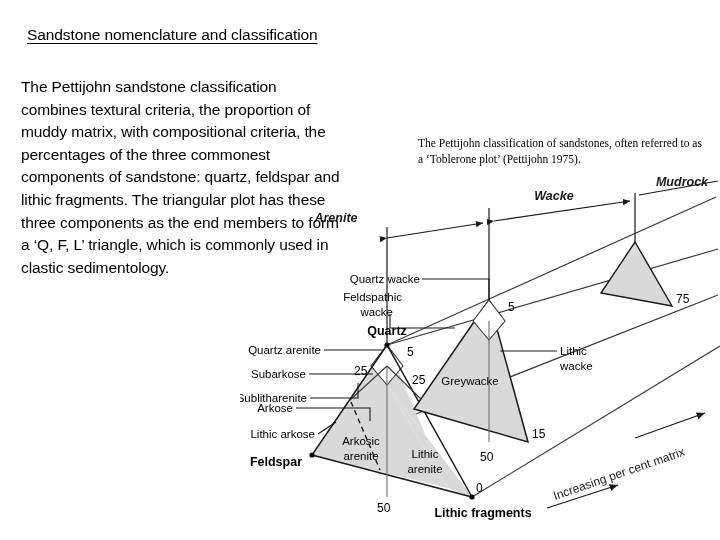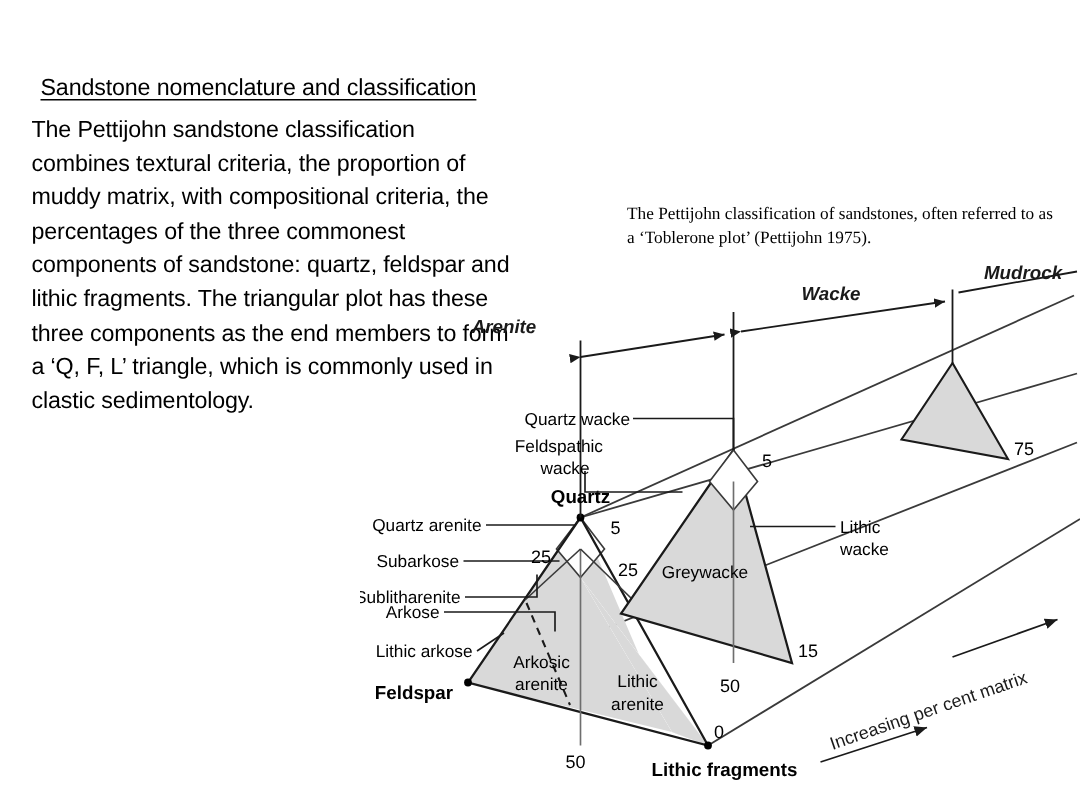--- a/index.html
+++ b/index.html
@@ -18,21 +18,20 @@
   #title {
     position: absolute;
     left: 27px;
     top: 26px;
     font-size: 15.5px;
     color: #000000;
     text-decoration: underline;
     text-underline-offset: 3px;
     letter-spacing: -0.1px;
     white-space: nowrap;
-    margin-top: 24px;
   }
   #body-text {
     position: absolute;
     left: 21px;
     top: 76px;
     width: 320px;
     font-size: 15.5px;
     line-height: 22.6px;
     color: #000000;
     letter-spacing: -0.1px;

